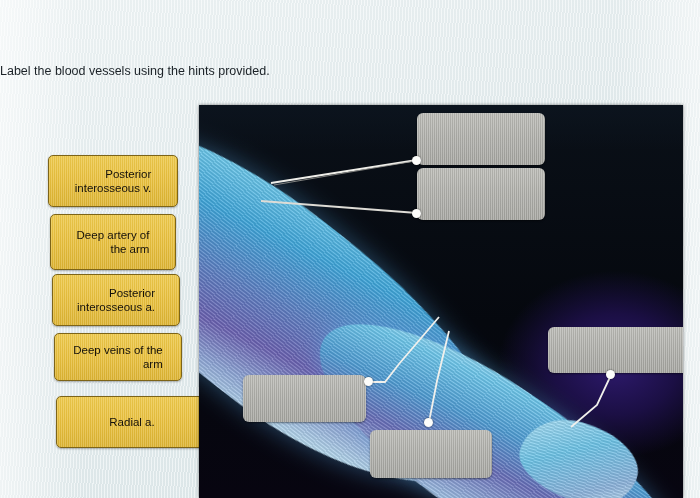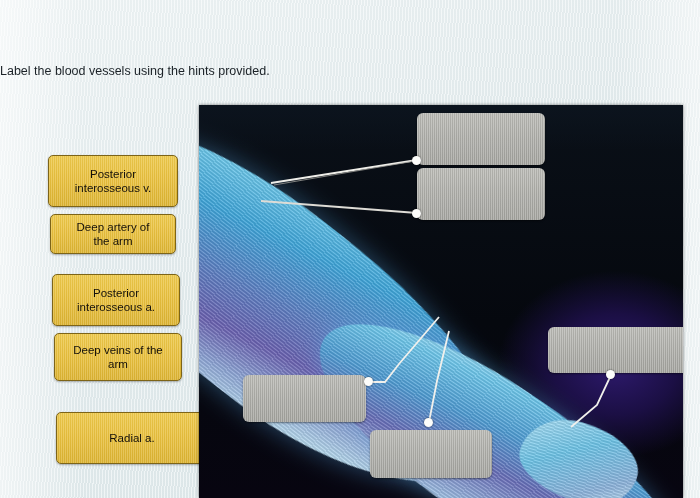--- a/index.html
+++ b/index.html
@@ -37,21 +37,21 @@
     border-radius:5px;
     border:1px solid #7d6418;
     background:
       repeating-linear-gradient(90deg, rgba(255,255,255,0.18) 0px, rgba(255,255,255,0.18) 1px, rgba(0,0,0,0.03) 1px, rgba(0,0,0,0.03) 2px),
       linear-gradient(180deg, #eec94a 0%, #e8bf3c 50%, #ddb432 100%);
     box-shadow:0 1px 2px rgba(0,0,0,0.30);
     color:#14100a;
     font-size:11.5px; line-height:14px;
     padding:2px 6px;
   }
-  .hint span { display:block; }
+  .hint span { display:block;text-align:right; }
 
   
   #photo {
     position:absolute;
     left:199px; top:105px; width:484px; height:393px;
     overflow:hidden;
     background:#04060a;
     box-shadow:0 0 3px rgba(0,0,0,0.5);
   }
   #photo .sky {
@@ -130,42 +130,42 @@
 
   <div id="instruction">Label the blood vessels using the hints provided.</div>
 
   <div class="hint" style="left:48px; top:155px; width:130px; height:52px;">
     <div>
       <span>Posterior</span>
       <span>interosseous v.</span>
     </div>
   </div>
 
-  <div class="hint" style="left:50px; top:214px; width:126px; height:40px;">
+  <div class="hint" style="left:50px; top:214px; width:126px; height:56px;">
     <div>
       <span>Deep artery of</span>
       <span>the arm</span>
     </div>
   </div>
 
   <div class="hint" style="left:52px; top:274px; width:128px; height:52px;">
     <div>
       <span>Posterior</span>
       <span>interosseous a.</span>
     </div>
   </div>
 
   <div class="hint" style="left:54px; top:333px; width:128px; height:48px;">
     <div>
       <span>Deep veins of the</span>
       <span>arm</span>
     </div>
   </div>
 
-  <div class="hint" style="left:56px; top:412px; width:152px; height:52px;">
+  <div class="hint" style="left:56px; top:396px; width:152px; height:52px;">
     <div>
       <span>Radial a.</span>
     </div>
   </div>
 
   <div id="photo">
     <div class="sky"></div>
     <div class="limb"></div>
     <div class="limb2"></div>
     <div class="hand"></div>

